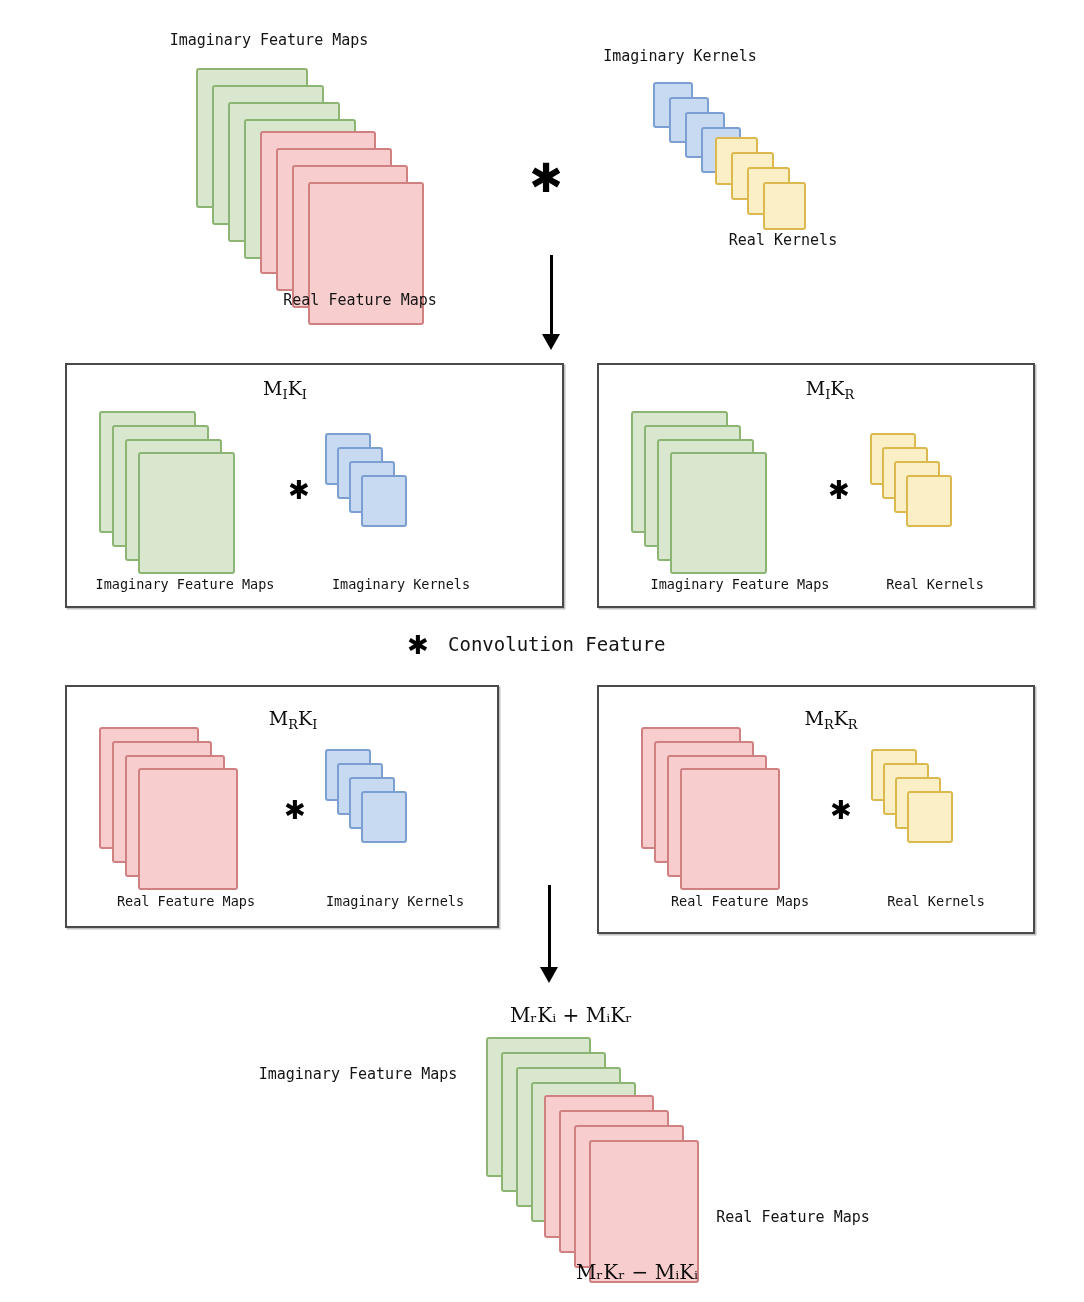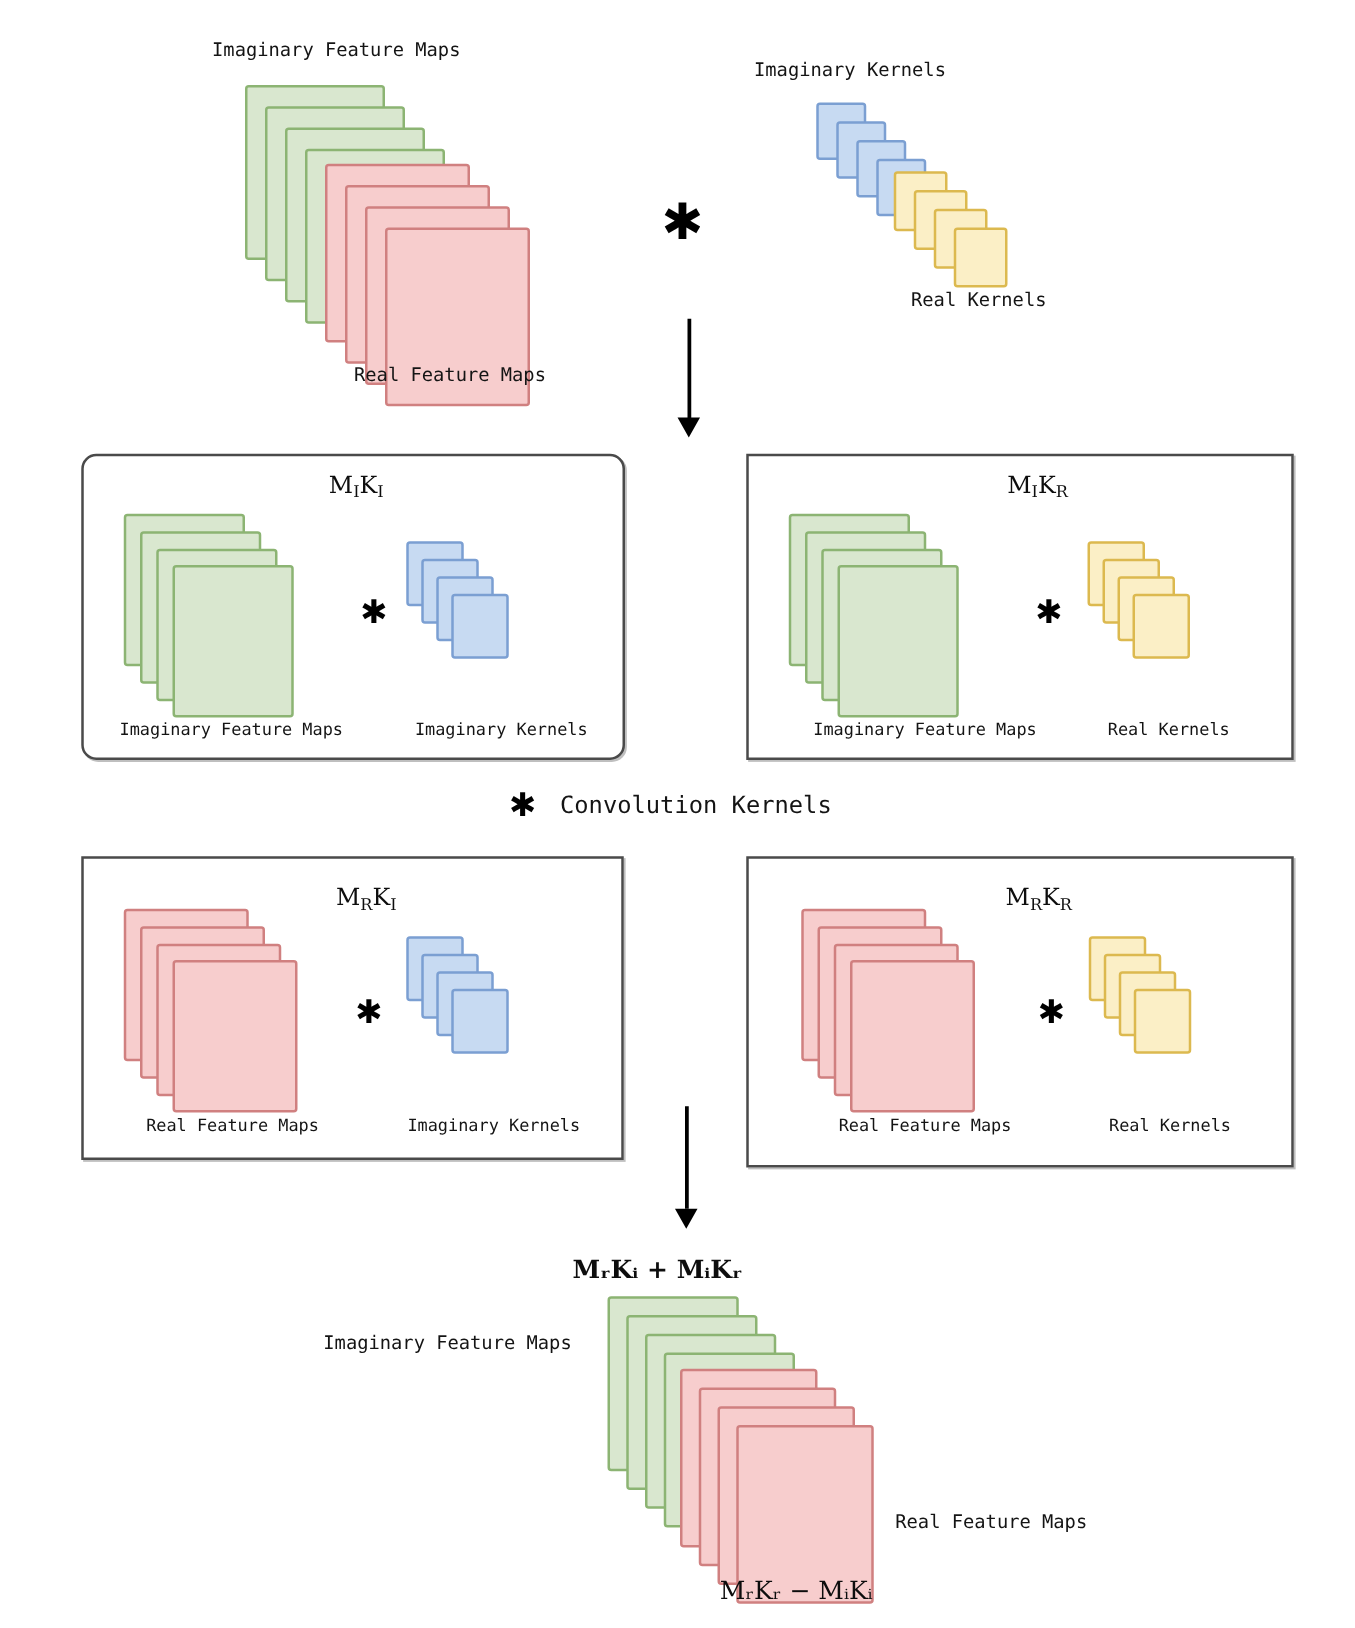--- a/index.html
+++ b/index.html
@@ -129,21 +129,21 @@
     <div class="card yellow" style="left:110px; top:100px; width:43px; height:48px;"></div>
   </div>
 
   <div class="lbl c" style="left:783px; top:231px;">Real Kernels</div>
 
   <div class="arrow" style="left:541px; top:255px; width:20px; height:95px;">
     <div class="shaft" style="height:80px;"></div>
     <div class="head"></div>
   </div>
 
-  <div class="panel" style="left:65px; top:363px; width:435px; height:245px;border-radius:12px;">
+  <div class="panel" style="left:65px; top:363px; width:499px; height:245px;">
     <div class="formula" style="left:218px; top:12px;">
       <span>M</span><sub>I</sub><span>K</span><sub>I</sub>
     </div>
 
     <div class="stack" style="left:32px; top:46px; width:200px; height:160px;">
       <div class="card green" style="left:0px;  top:0px;  width:97px; height:122px;"></div>
       <div class="card green" style="left:13px; top:14px; width:97px; height:122px;"></div>
       <div class="card green" style="left:26px; top:28px; width:97px; height:122px;"></div>
       <div class="card green" style="left:39px; top:41px; width:97px; height:122px;"></div>
     </div>
@@ -180,21 +180,21 @@
       <div class="card yellow" style="left:12px; top:14px; width:46px; height:52px;"></div>
       <div class="card yellow" style="left:24px; top:28px; width:46px; height:52px;"></div>
       <div class="card yellow" style="left:36px; top:42px; width:46px; height:52px;"></div>
     </div>
 
     <div class="lbl small c" style="left:141px; top:211px;">Imaginary Feature Maps</div>
     <div class="lbl small c" style="left:336px; top:211px;">Real Kernels</div>
   </div>
 
   <div class="conv" style="left:418px; top:645px; font-size:26px;">✱</div>
-  <div class="lbl" style="left:448px; top:633px; font-size:19px;">Convolution Kernels</div>
+  <div class="lbl" style="left:448px; top:633px; font-size:19px;">Convolution Feature</div>
 
   <div class="panel" style="left:65px; top:685px; width:434px; height:243px;text-decoration:underline;">
     <div class="formula" style="left:226px; top:20px;">
       <span>M</span><sub>R</sub><span>K</span><sub>I</sub>
     </div>
 
     <div class="stack" style="left:32px; top:40px; width:200px; height:160px;">
       <div class="card pink" style="left:0px;  top:0px;  width:100px; height:122px;"></div>
       <div class="card pink" style="left:13px; top:14px; width:100px; height:122px;"></div>
       <div class="card pink" style="left:26px; top:28px; width:100px; height:122px;"></div>
@@ -237,21 +237,21 @@
 
     <div class="lbl small c" style="left:141px; top:206px;">Real Feature Maps</div>
     <div class="lbl small c" style="left:337px; top:206px;">Real Kernels</div>
   </div>
 
   <div class="arrow" style="left:539px; top:885px; width:20px; height:98px;">
     <div class="shaft" style="height:82px;"></div>
     <div class="head"></div>
   </div>
 
-  <div class="formula big" style="left:526px; top:1003px;font-weight:bold;">MᵣKᵢ + MᵢKᵣ</div>
+  <div class="formula big" style="left:571px; top:1003px;">MᵣKᵢ + MᵢKᵣ</div>
 
   <div class="lbl c" style="left:358px; top:1065px;">Imaginary Feature Maps</div>
 
   <div class="stack" style="left:486px; top:1037px; width:230px; height:205px;">
     <div class="card green" style="left:0px;   top:0px;   width:105px; height:140px;"></div>
     <div class="card green" style="left:15px;  top:15px;  width:105px; height:140px;"></div>
     <div class="card green" style="left:30px;  top:30px;  width:105px; height:140px;"></div>
     <div class="card green" style="left:45px;  top:45px;  width:105px; height:140px;"></div>
     <div class="card pink" style="left:58px;  top:58px;  width:110px; height:143px;"></div>
     <div class="card pink" style="left:73px;  top:73px;  width:110px; height:143px;"></div>

